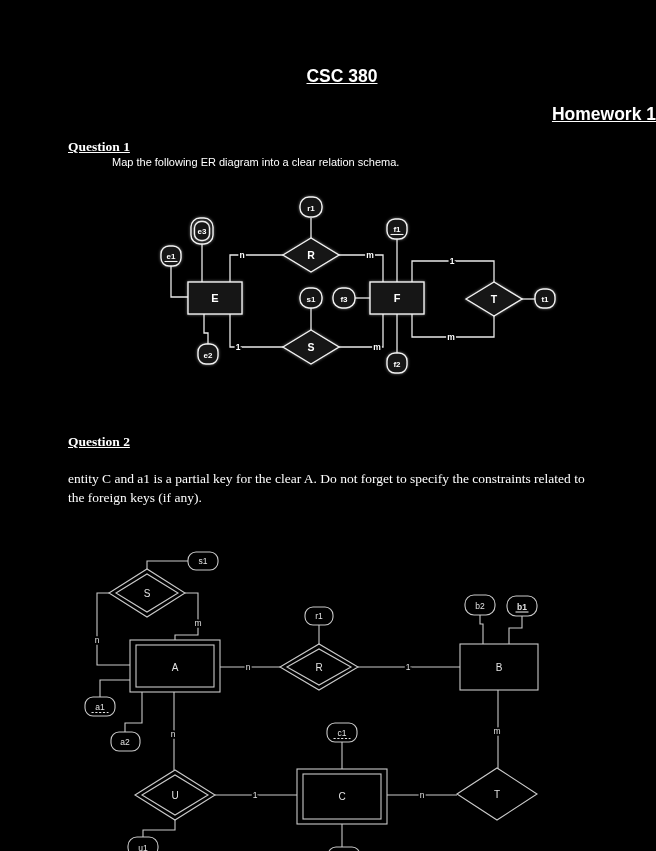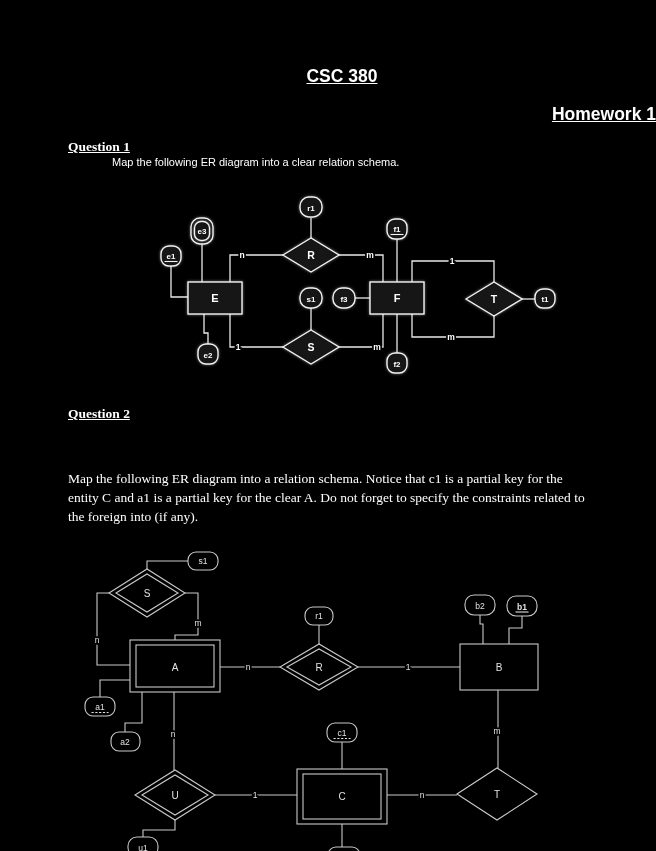--- a/index.html
+++ b/index.html
@@ -33,25 +33,24 @@
 <body>
 
 <div class="page">
 
   <div class="doc-title" style="top:34px;"><span>CSC 380</span></div>
   <div class="doc-title" style="top:72px;text-align:right;"><span>Homework 1</span></div>
 
   <div class="q-heading" style="left:68px;top:107px;"><span>Question 1</span></div>
   <div class="q1-body" style="left:112px;top:124px;">Map the following ER diagram into a clear relation schema.</div>
 
-  <div class="q-heading" style="left:68px;top:374px;font-family:Liberation Serif, serif;"><span>Question 2</span></div>
+  <div class="q-heading" style="left:68px;top:402px;font-family:Liberation Serif, serif;"><span>Question 2</span></div>
   <div class="q2-para" style="left:68px;top:437px;">
-    <div>Map the following ER diagram into a relation schema. Notice that c1 is a partial key for the</div>
     <div>entity C and a1 is a partial key for the clear A.  Do not forget to specify the constraints related to</div>
-    <div>the foreign into (if any).</div>
+    <div>the foreign keys (if any).</div>
   </div>
 
   <svg width="656" height="851" viewBox="0 0 656 851">
 
     <g>
 
       <polyline class="d1-line" points="171,234 171,265 188,265"></polyline>
       <line class="d1-line" x1="202" y1="212" x2="202" y2="250"></line>
       <polyline class="d1-line" points="204,282 204,301 208,301 208,313"></polyline>
       <polyline class="d1-line" points="283,223 230,223 230,250"></polyline>

